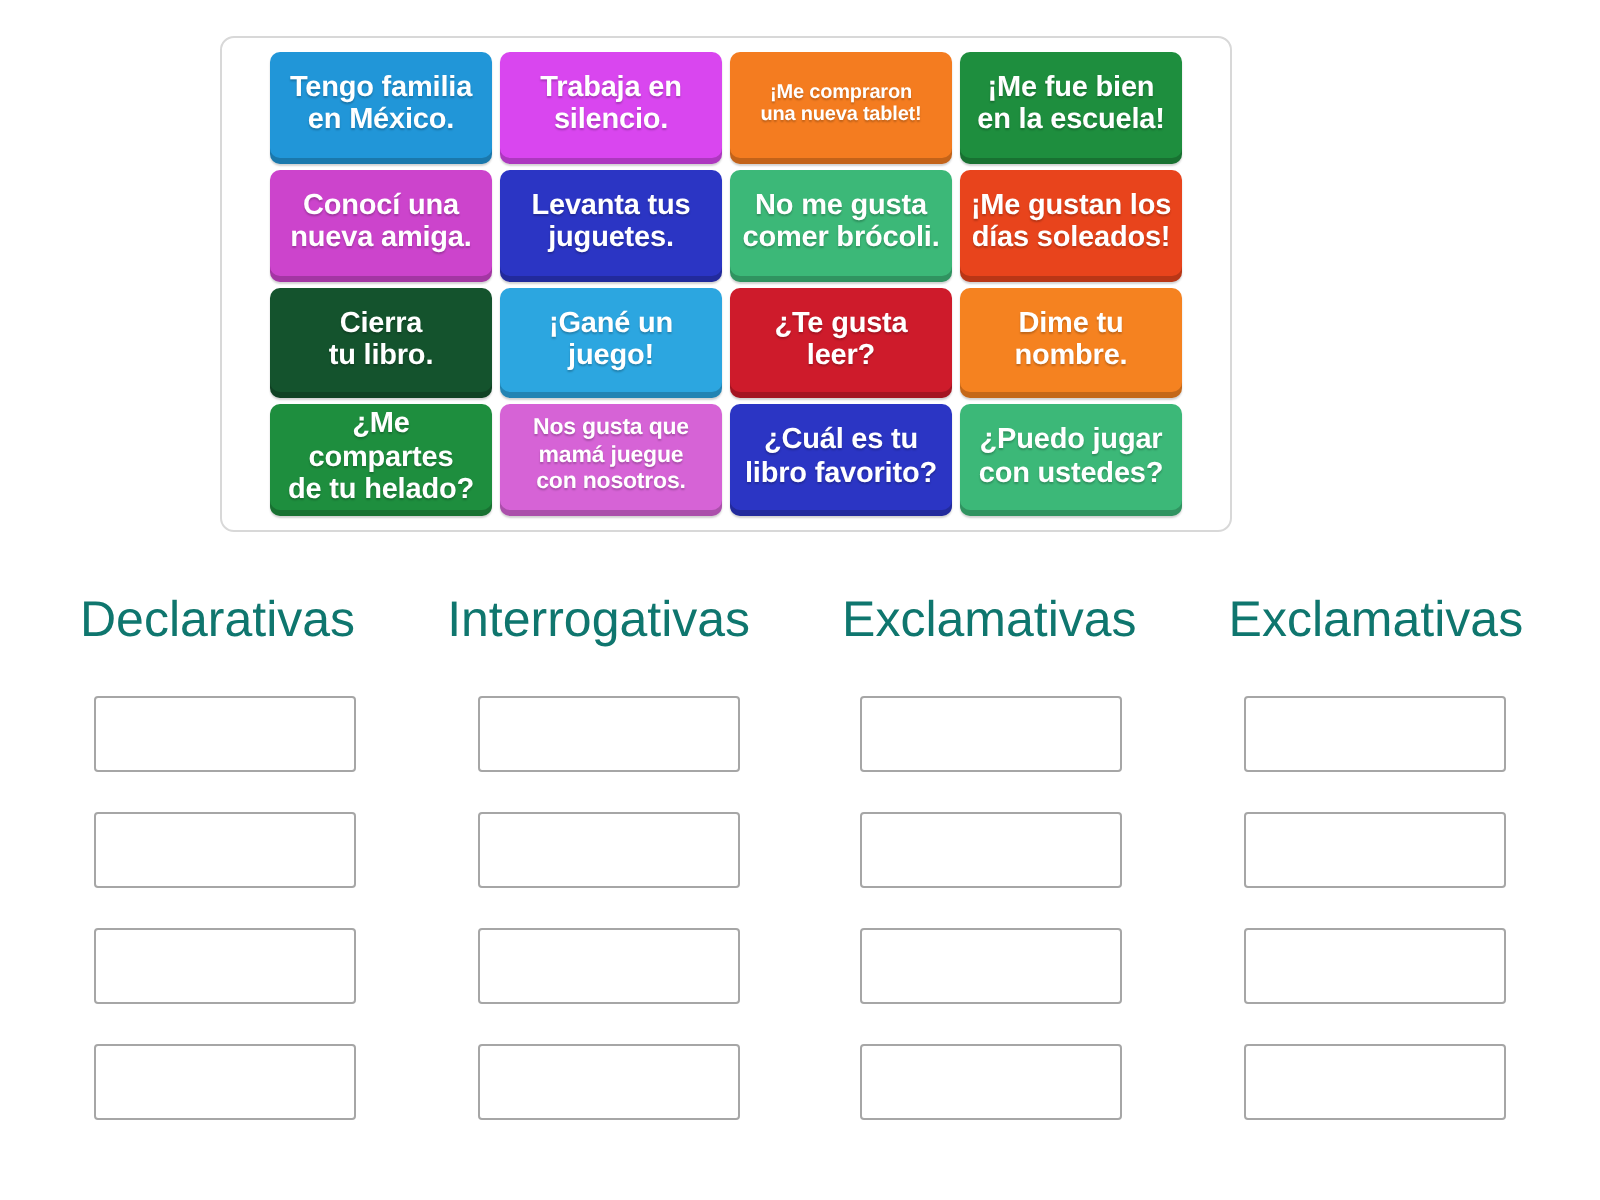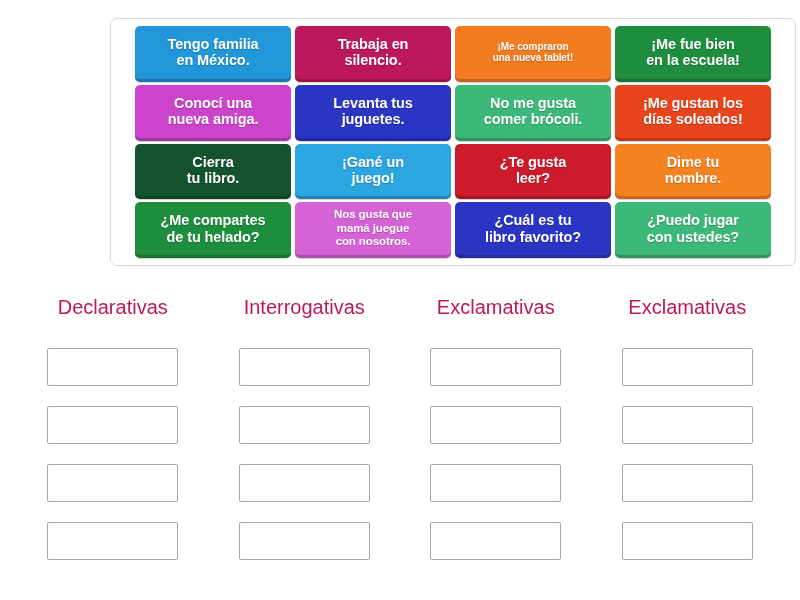--- a/index.html
+++ b/index.html
@@ -14,21 +14,21 @@
     font-family: "Liberation Sans", sans-serif;
     overflow: hidden;
     position: relative;
   }
 
   
   #tile-tray {
     position: absolute;
     left: 110px;
     top: 18px;
-    width: 686px;
+    width: 506px;
     height: 248px;
     box-sizing: border-box;
     border: 1px solid #d8d8d8;
     border-radius: 7px;
     background: #ffffff;
     padding: 7px 24px;
   }
   #tile-grid {
     display: grid;
     grid-template-columns: repeat(4, 1fr);
@@ -73,23 +73,23 @@
     position: absolute;
     left: 40px;
     top: 296px;
     width: 720px;
     display: grid;
     grid-template-columns: repeat(4, 1fr);
     column-gap: 46px;
   }
   .category-title {
     text-align: center;
-    font-size: 20px;
+    font-size: 25px;
     font-weight: normal;
-    color: #be185d;
+    color: #0f766e;
     font-family: "Liberation Sans", sans-serif;
     white-space: nowrap;
   }
 
   
   #dropzone-area {
     position: absolute;
     left: 40px;
     top: 348px;
     width: 720px;
@@ -110,21 +110,21 @@
   }
 </style>
 </head>
 <body>
 
 <div id="tile-tray">
   <div id="tile-grid">
       <div class="tile" style="background: rgb(33, 150, 216);">
         <span>Tengo familia<br>en México.</span>
       </div>
-      <div class="tile" style="background: #be185d;">
+      <div class="tile" style="background: #d946ef;">
         <span>Trabaja en<br>silencio.</span>
       </div>
       <div class="tile small" style="background: rgb(244, 124, 32);">
         <span>¡Me compraron<br>una nueva tablet!</span>
       </div>
       <div class="tile" style="background: rgb(30, 142, 62);">
         <span>¡Me fue bien<br>en la escuela!</span>
       </div>
       <div class="tile" style="background: rgb(204, 68, 204);">
         <span>Conocí una<br>nueva amiga.</span>

